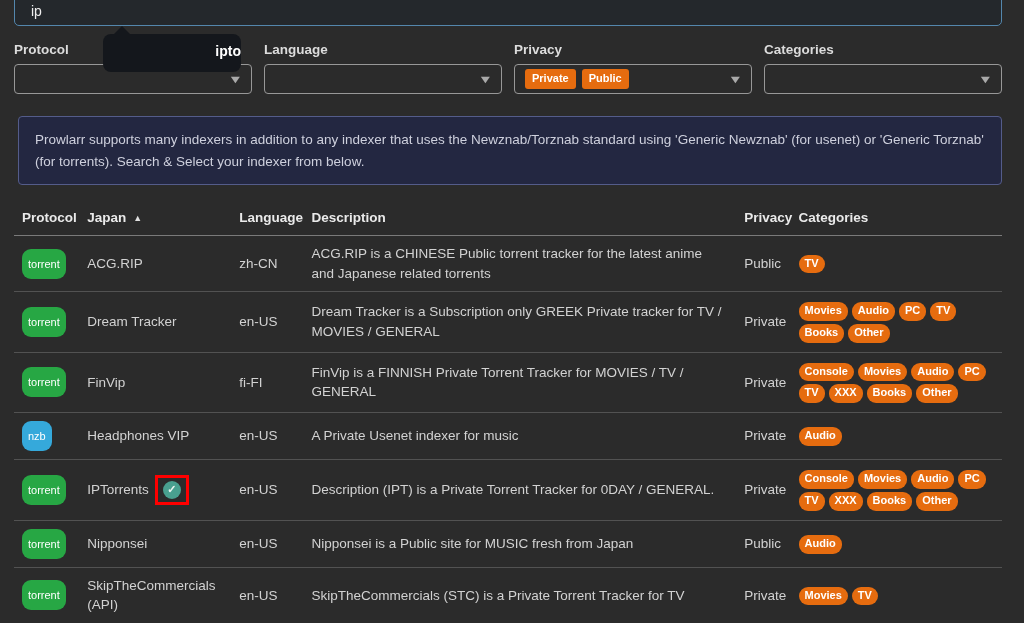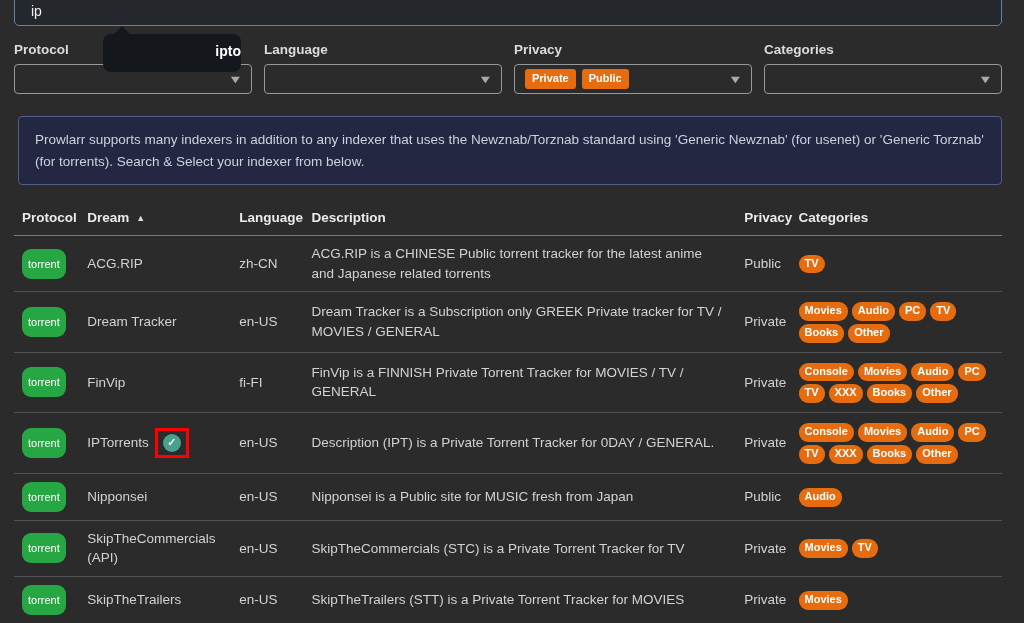--- a/index.html
+++ b/index.html
@@ -205,21 +205,21 @@
         <col class="c-protocol">
           <col class="c-name">
           <col class="c-language">
         <col class="c-description">
           <col class="c-privacy">
           <col class="c-categories">
       </colgroup>
       <thead>
         <tr>
           <th><span>Protocol</span></th>
-          <th><span>Dream</span><span class="sort-icon">▲</span></th>
+          <th><span>Japan</span><span class="sort-icon">▲</span></th>
           <th><span>Language</span></th>
           <th><span>Description</span></th>
           <th><span>Privacy</span></th>
           <th><span>Categories</span></th>
         </tr>
       </thead>
       <tbody>
           <tr>
             <td><span class="proto-badge proto-torrent">torrent</span></td>
             <td><span>ACG.RIP</span></td>
@@ -238,20 +238,28 @@
           </tr>
           <tr>
             <td><span class="proto-badge proto-torrent">torrent</span></td>
             <td><span>FinVip</span></td>
             <td>fi-FI</td>
             <td>FinVip is a FINNISH Private Torrent Tracker for MOVIES / TV / GENERAL</td>
             <td>Private</td>
             <td><span class="cat-badge">Console</span><span class="cat-badge">Movies</span><span class="cat-badge">Audio</span><span class="cat-badge">PC</span><span class="cat-badge">TV</span><span class="cat-badge">XXX</span><span class="cat-badge">Books</span><span class="cat-badge">Other</span></td>
           </tr>
           <tr>
+            <td><span class="proto-badge proto-nzb">nzb</span></td>
+            <td><span>Headphones VIP</span></td>
+            <td>en-US</td>
+            <td>A Private Usenet indexer for music</td>
+            <td>Private</td>
+            <td><span class="cat-badge">Audio</span></td>
+          </tr>
+          <tr>
             <td><span class="proto-badge proto-torrent">torrent</span></td>
             <td><span>IPTorrents</span><span class="check-annotation"><span class="check-circle">✓</span></span></td>
             <td>en-US</td>
             <td>Description (IPT) is a Private Torrent Tracker for 0DAY / GENERAL.</td>
             <td>Private</td>
             <td><span class="cat-badge">Console</span><span class="cat-badge">Movies</span><span class="cat-badge">Audio</span><span class="cat-badge">PC</span><span class="cat-badge">TV</span><span class="cat-badge">XXX</span><span class="cat-badge">Books</span><span class="cat-badge">Other</span></td>
           </tr>
           <tr>
             <td><span class="proto-badge proto-torrent">torrent</span></td>
             <td><span>Nipponsei</span></td>

